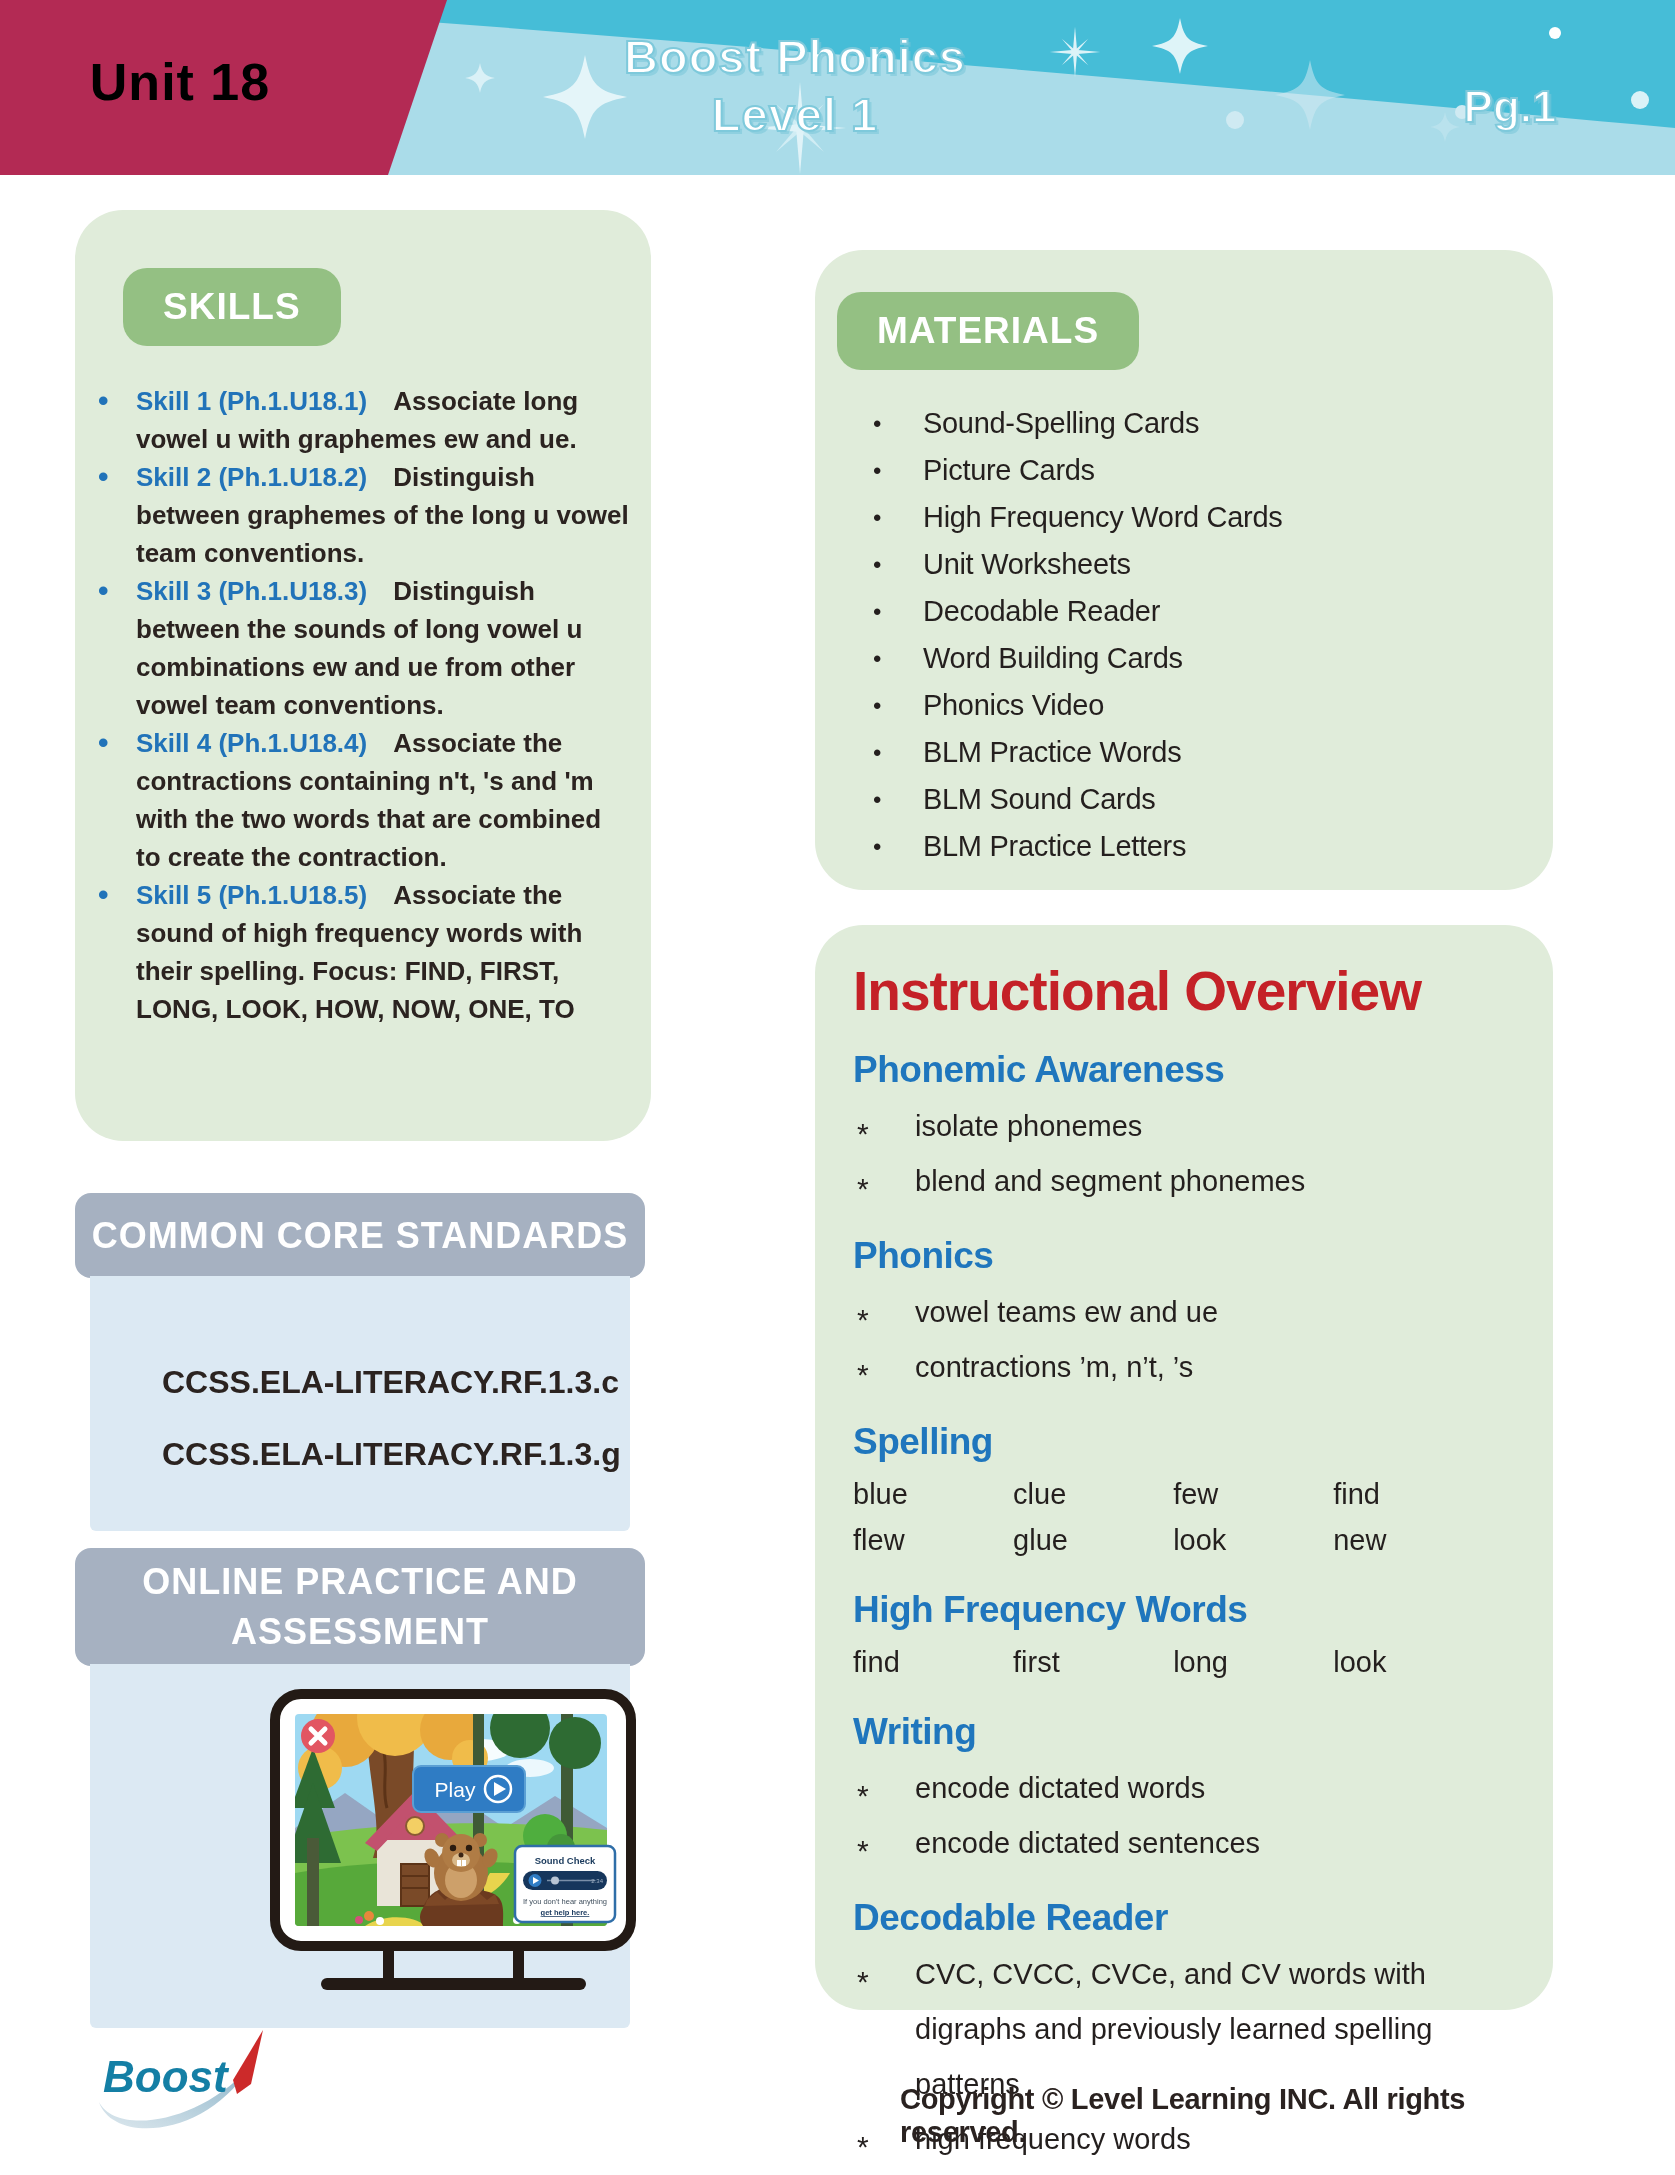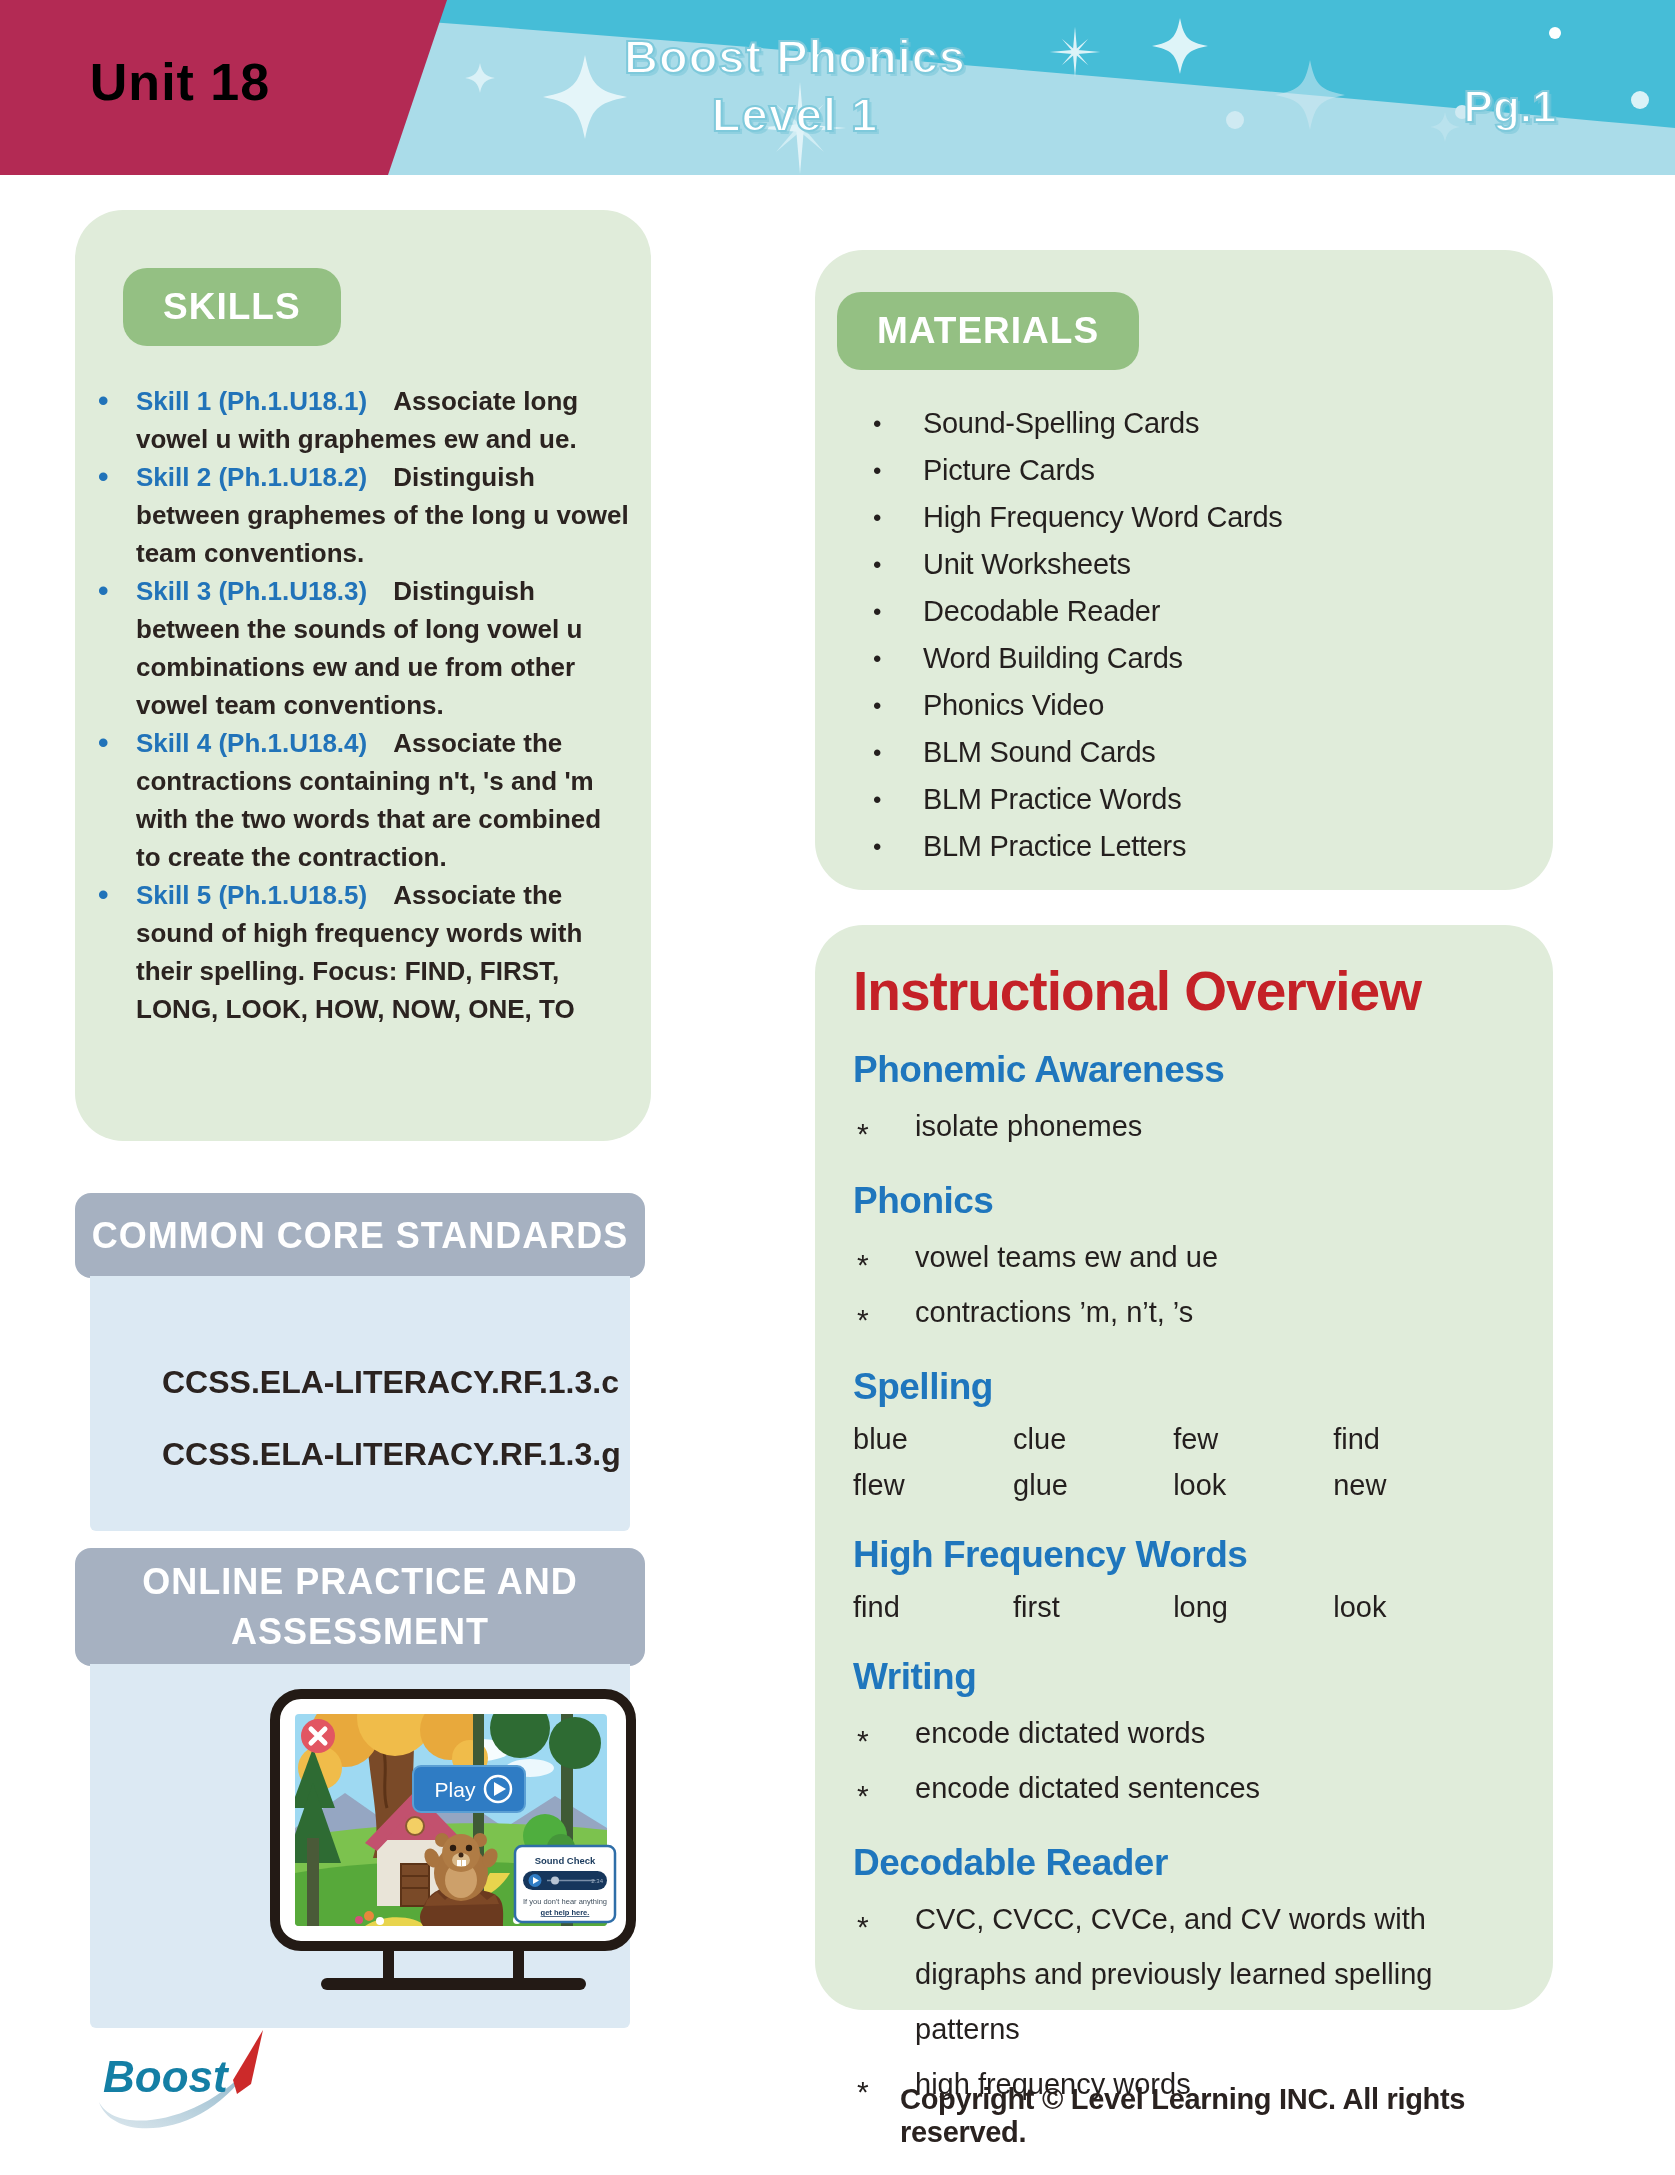--- a/index.html
+++ b/index.html
@@ -264,32 +264,33 @@
   <div class="panel-green materials-panel">
     <div class="badge materials-badge">MATERIALS</div>
     <ul class="materials-list">
       <li>Sound-Spelling Cards</li>
       <li>Picture Cards</li>
       <li>High Frequency Word Cards</li>
       <li>Unit Worksheets</li>
       <li>Decodable Reader</li>
       <li>Word Building Cards</li>
       <li>Phonics Video</li>
+      <li>BLM Practice Words</li>
       <li>BLM Sound Cards</li>
-      <li>BLM Practice Words</li>
       <li>BLM Practice Letters</li>
     </ul>
   </div>
 
   <div class="panel-green overview-panel">
     <div class="ov-inner">
       <h1 class="ov-title">Instructional Overview</h1>
 
       <div class="ov-head">Phonemic Awareness</div>
       <p class="ov-bullet">isolate phonemes</p>
+      <p class="ov-bullet">blend and segment phonemes</p>
 
       <div class="ov-head">Phonics</div>
       <p class="ov-bullet">vowel teams ew and ue</p>
       <p class="ov-bullet">contractions ’m, n’t, ’s</p>
 
       <div class="ov-head">Spelling</div>
       <div class="word-row">
         <span>blue</span>
         <span>clue</span>
         <span>few</span>

